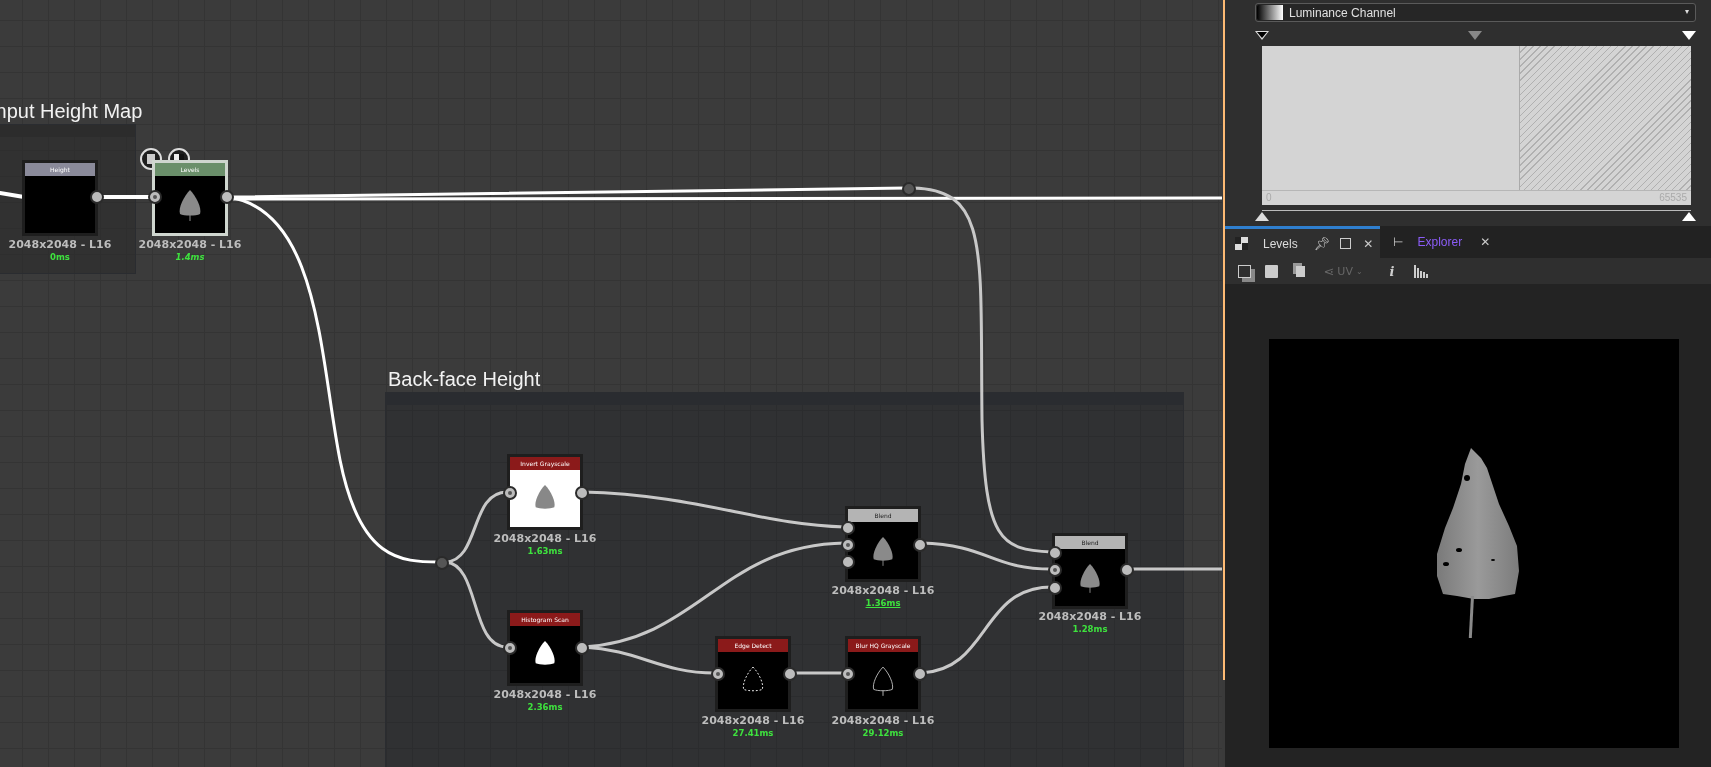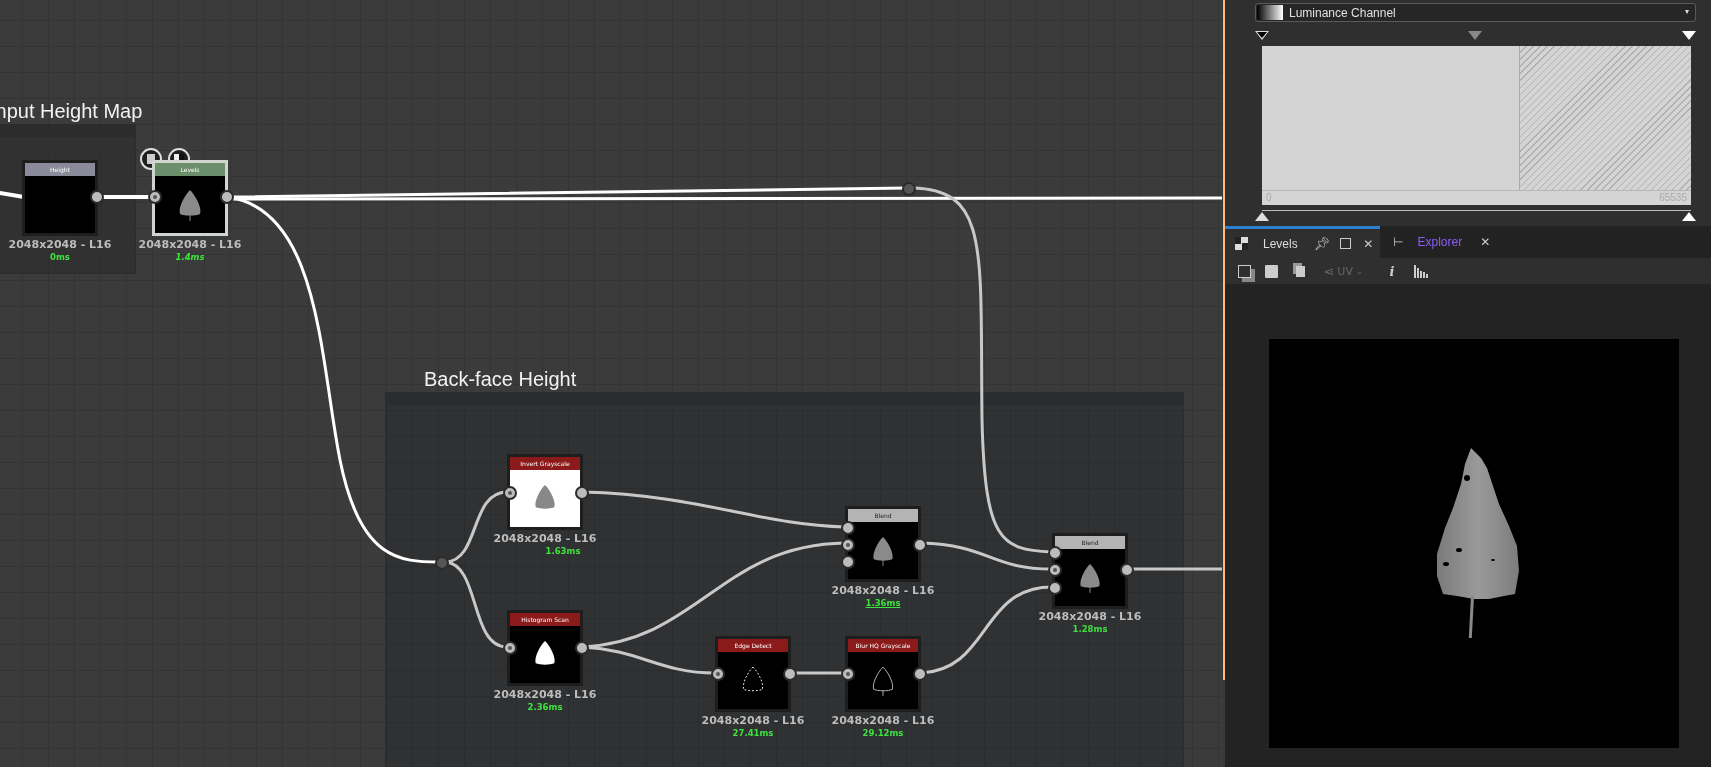--- a/index.html
+++ b/index.html
@@ -51,21 +51,21 @@
 <div id="graph">
 
   <div class="frame-bg" style="left:-2px; top:124px; width:136px; height:148px; background:rgba(40,40,40,0.5);">
     <div class="frame-head" style="height:12px; background:#2c2c2c;"></div>
   </div>
   <div class="frame-title" style="left:-10px; top:100px;">Input Height Map</div>
 
   <div class="frame-bg" style="left:385px; top:392px; width:797px; height:375px;">
     <div class="frame-head"></div>
   </div>
-  <div class="frame-title" style="left:388px; top:368px;margin-left:36px;">Back-face Height</div>
+  <div class="frame-title" style="left:388px; top:368px;">Back-face Height</div>
 
   <svg id="wires" width="1222" height="767">
     <g fill="none" stroke-linecap="round">
 
       <path d="M0,193 L24,197" stroke="#ffffff" stroke-width="4"></path>
       <path d="M97,197 L152,197" stroke="#ffffff" stroke-width="4"></path>
       <path d="M228,197 L907,188" stroke="#ffffff" stroke-width="3"></path>
       <path d="M228,199 L1222,198" stroke="#ffffff" stroke-width="3"></path>
       <path d="M228,197 C320,210 320,360 340,460 C360,560 400,562 440,562" stroke="#ffffff" stroke-width="3"></path>
 
@@ -117,21 +117,21 @@
     <div class="nt" style="background:#8b1a1a;">Invert Grayscale</div>
     <div class="thumb white">
       <svg width="26" height="32" viewBox="0 0 28 34">
           <path d="M14,2 C20,8 26,20 24,26 C20,28 8,28 4,26 C2,20 8,8 14,2Z" fill="#888"></path>
         </svg>
     </div>
   </div>
   <div class="port in" style="left:503px; top:486px;"></div>
   <div class="port" style="left:575px; top:486px;"></div>
   <div class="node-info" style="left:490px; top:532px;">2048x2048 - L16</div>
-  <div class="node-time" style="left:508px; top:546px;">1.63ms</div>
+  <div class="node-time" style="left:490px; top:546px;">1.63ms</div>
 
   <div class="node" style="left:507px; top:610px;">
     <div class="nt" style="background:#8b1a1a;">Histogram Scan</div>
     <div class="thumb">
       <svg width="26" height="32" viewBox="0 0 28 34">
           <path d="M14,2 C20,8 26,20 24,26 C20,28 8,28 4,26 C2,20 8,8 14,2Z" fill="#fff"></path>
         </svg>
     </div>
   </div>
   <div class="port in" style="left:503px; top:641px;"></div>

